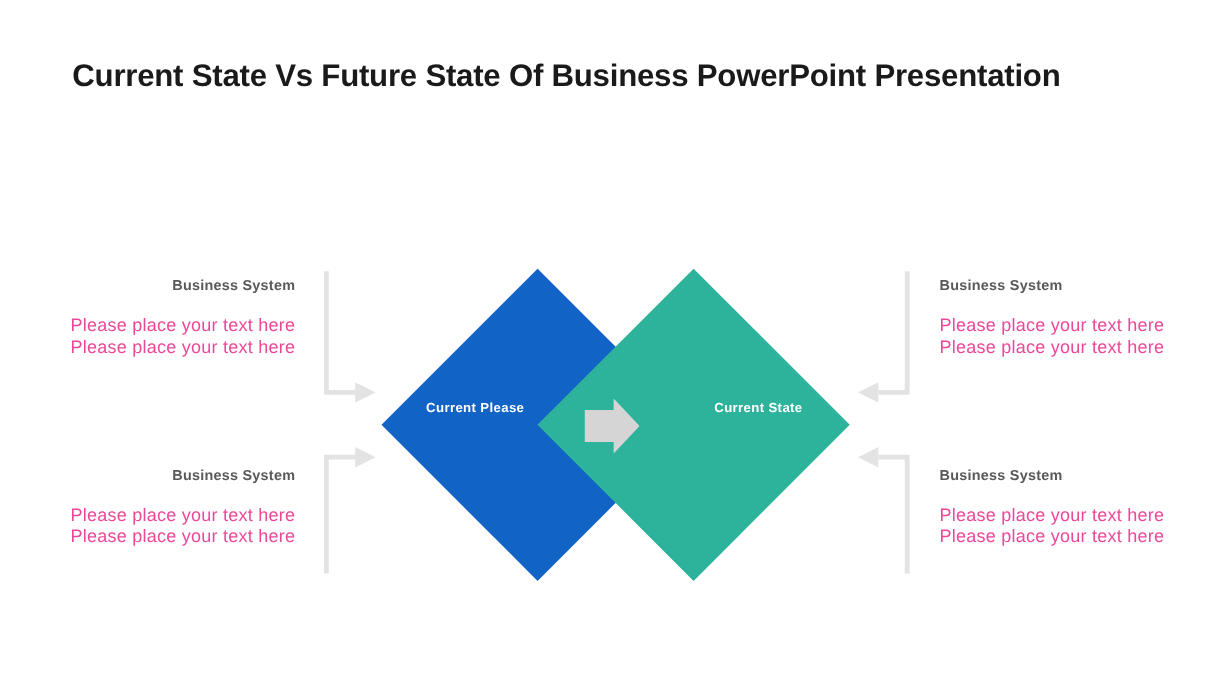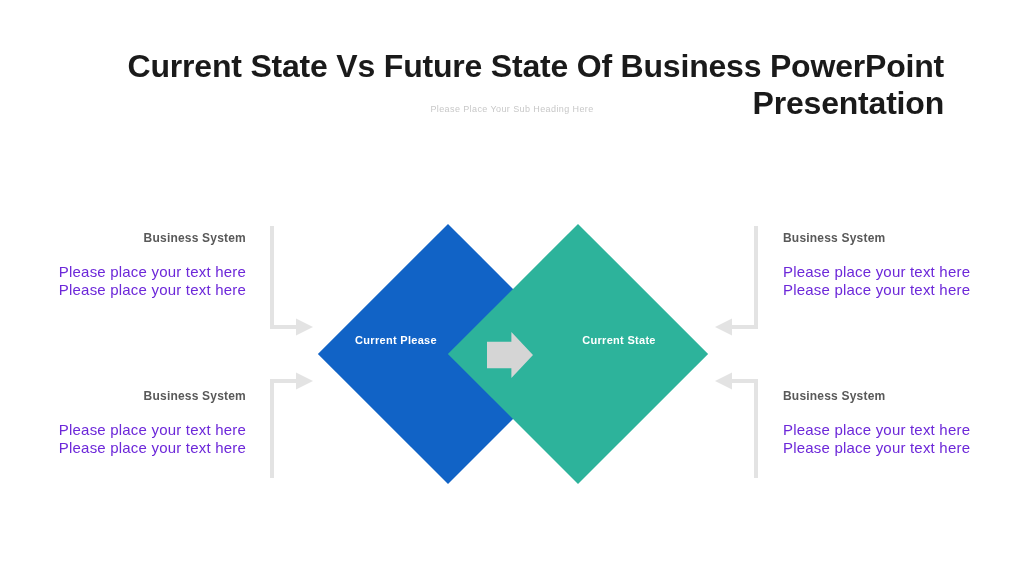--- a/index.html
+++ b/index.html
@@ -15,22 +15,22 @@
     background: #ffffff;
     overflow: hidden;
   }
 
   
   .title {
     position: absolute;
     top: 48px;
     left: 0;
     width: 944px;
-    text-align: right;
-    font-size: 32px;
+    text-align: center;
+    font-size: 26px;
     font-weight: 700;
     color: #1a1a1a;
     letter-spacing: -0.2px;
   }
   .subtitle {
     position: absolute;
     top: 104px;
     left: 0;
     width: 1024px;
     text-align: center;
@@ -82,21 +82,21 @@
     position: absolute;
     width: 140px;
     text-align: center;
     font-size: 11px;
     font-weight: 700;
     color: #ffffff;
     letter-spacing: 0.3px;
     z-index: 4;
   }
   .label-future { left: 326px; top: 334px; }
-  .label-state  { left: 549px; top: 334px; }
+  .label-state  { left: 562px; top: 334px; }
 
   
   .transition-arrow {
     position: absolute;
     left: 487px;
     top: 332px;
     width: 46px;
     height: 46px;
     background: #d5d5d5;
     z-index: 3;
@@ -115,33 +115,32 @@
   .tb-head {
     font-size: 12px;
     font-weight: 700;
     color: #595959;
     letter-spacing: 0.2px;
     margin-bottom: 18px;
   }
   .tb-line {
     font-size: 15px;
     font-weight: 400;
-    color: #6d28d9;
+    color: #ec4899;
     letter-spacing: 0.2px;
     line-height: 18px;
     white-space: nowrap;
   }
 </style>
 </head>
 <body>
 
 <div class="slide">
 
   <div class="title">Current State Vs Future State Of Business PowerPoint Presentation</div>
-  <div class="subtitle">Please Place Your Sub Heading Here</div>
 
   <svg class="connectors" viewBox="0 0 1024 576">
     <g>
       <path class="conn-line" d="M272 226 V327 H296"></path>
       <polygon class="conn-head" points="296,318.5 296,335.5 313,327"></polygon>
     </g>
     <g>
       <path class="conn-line" d="M272 478 V381 H296"></path>
       <polygon class="conn-head" points="296,372.5 296,389.5 313,381"></polygon>
     </g>

